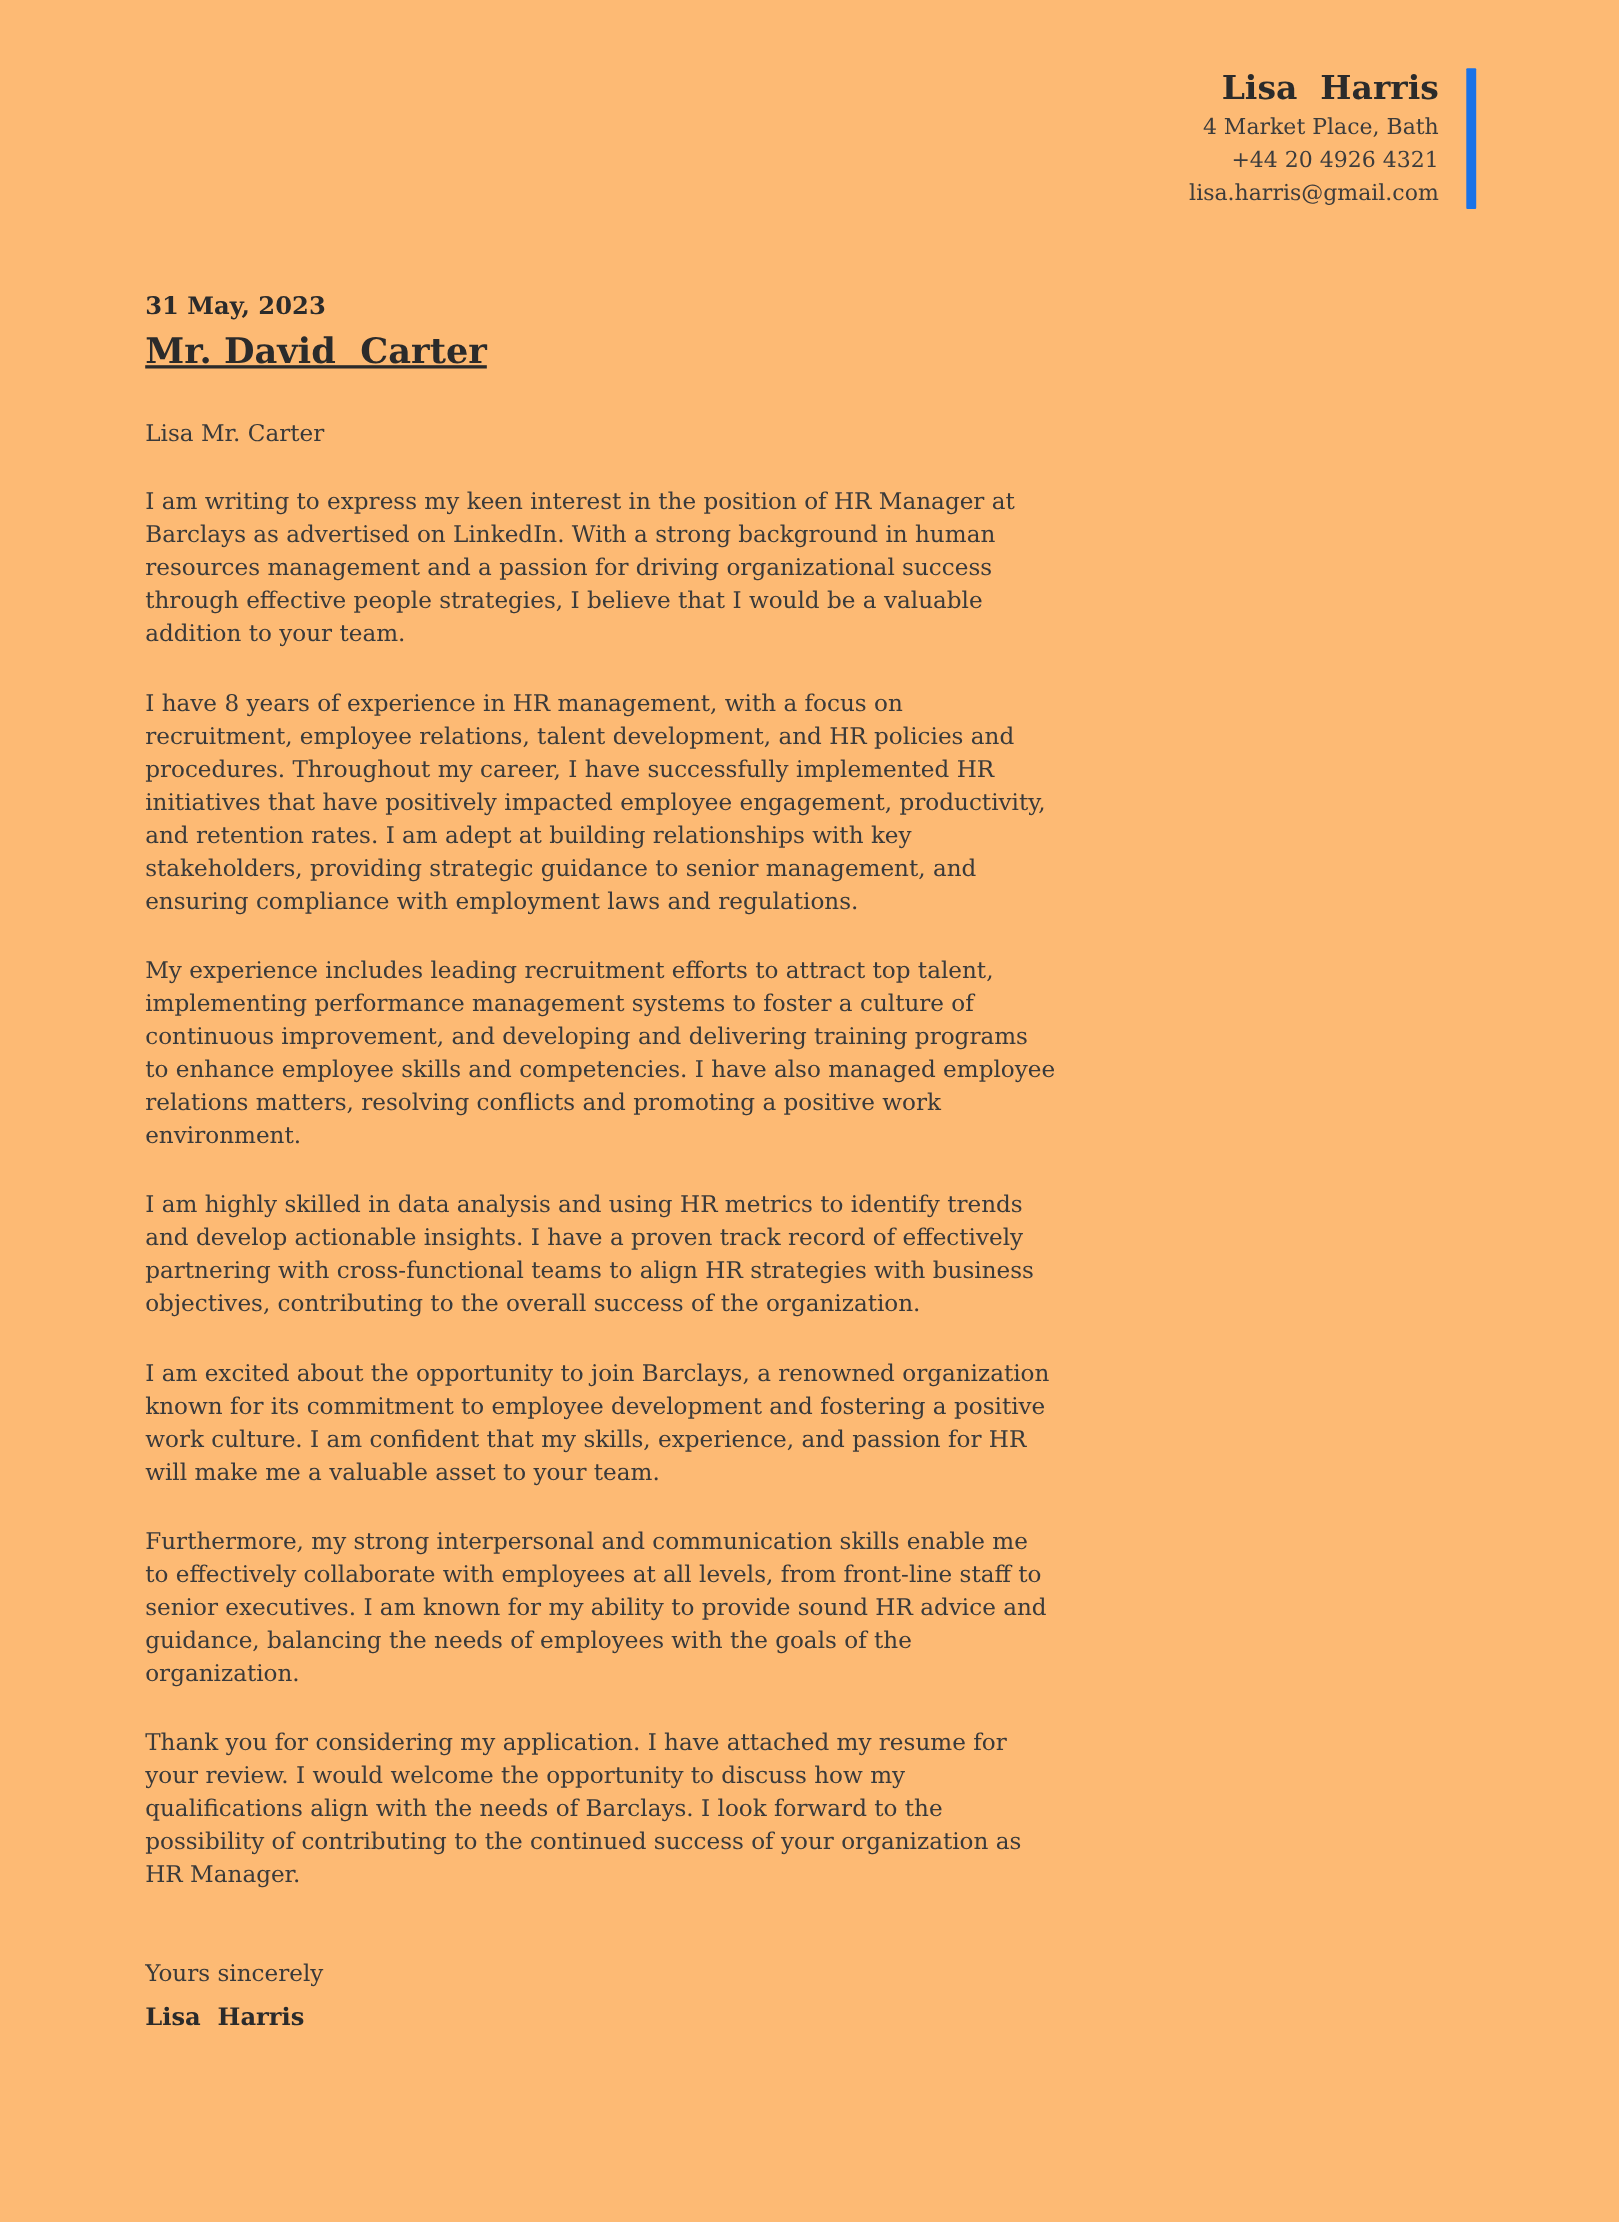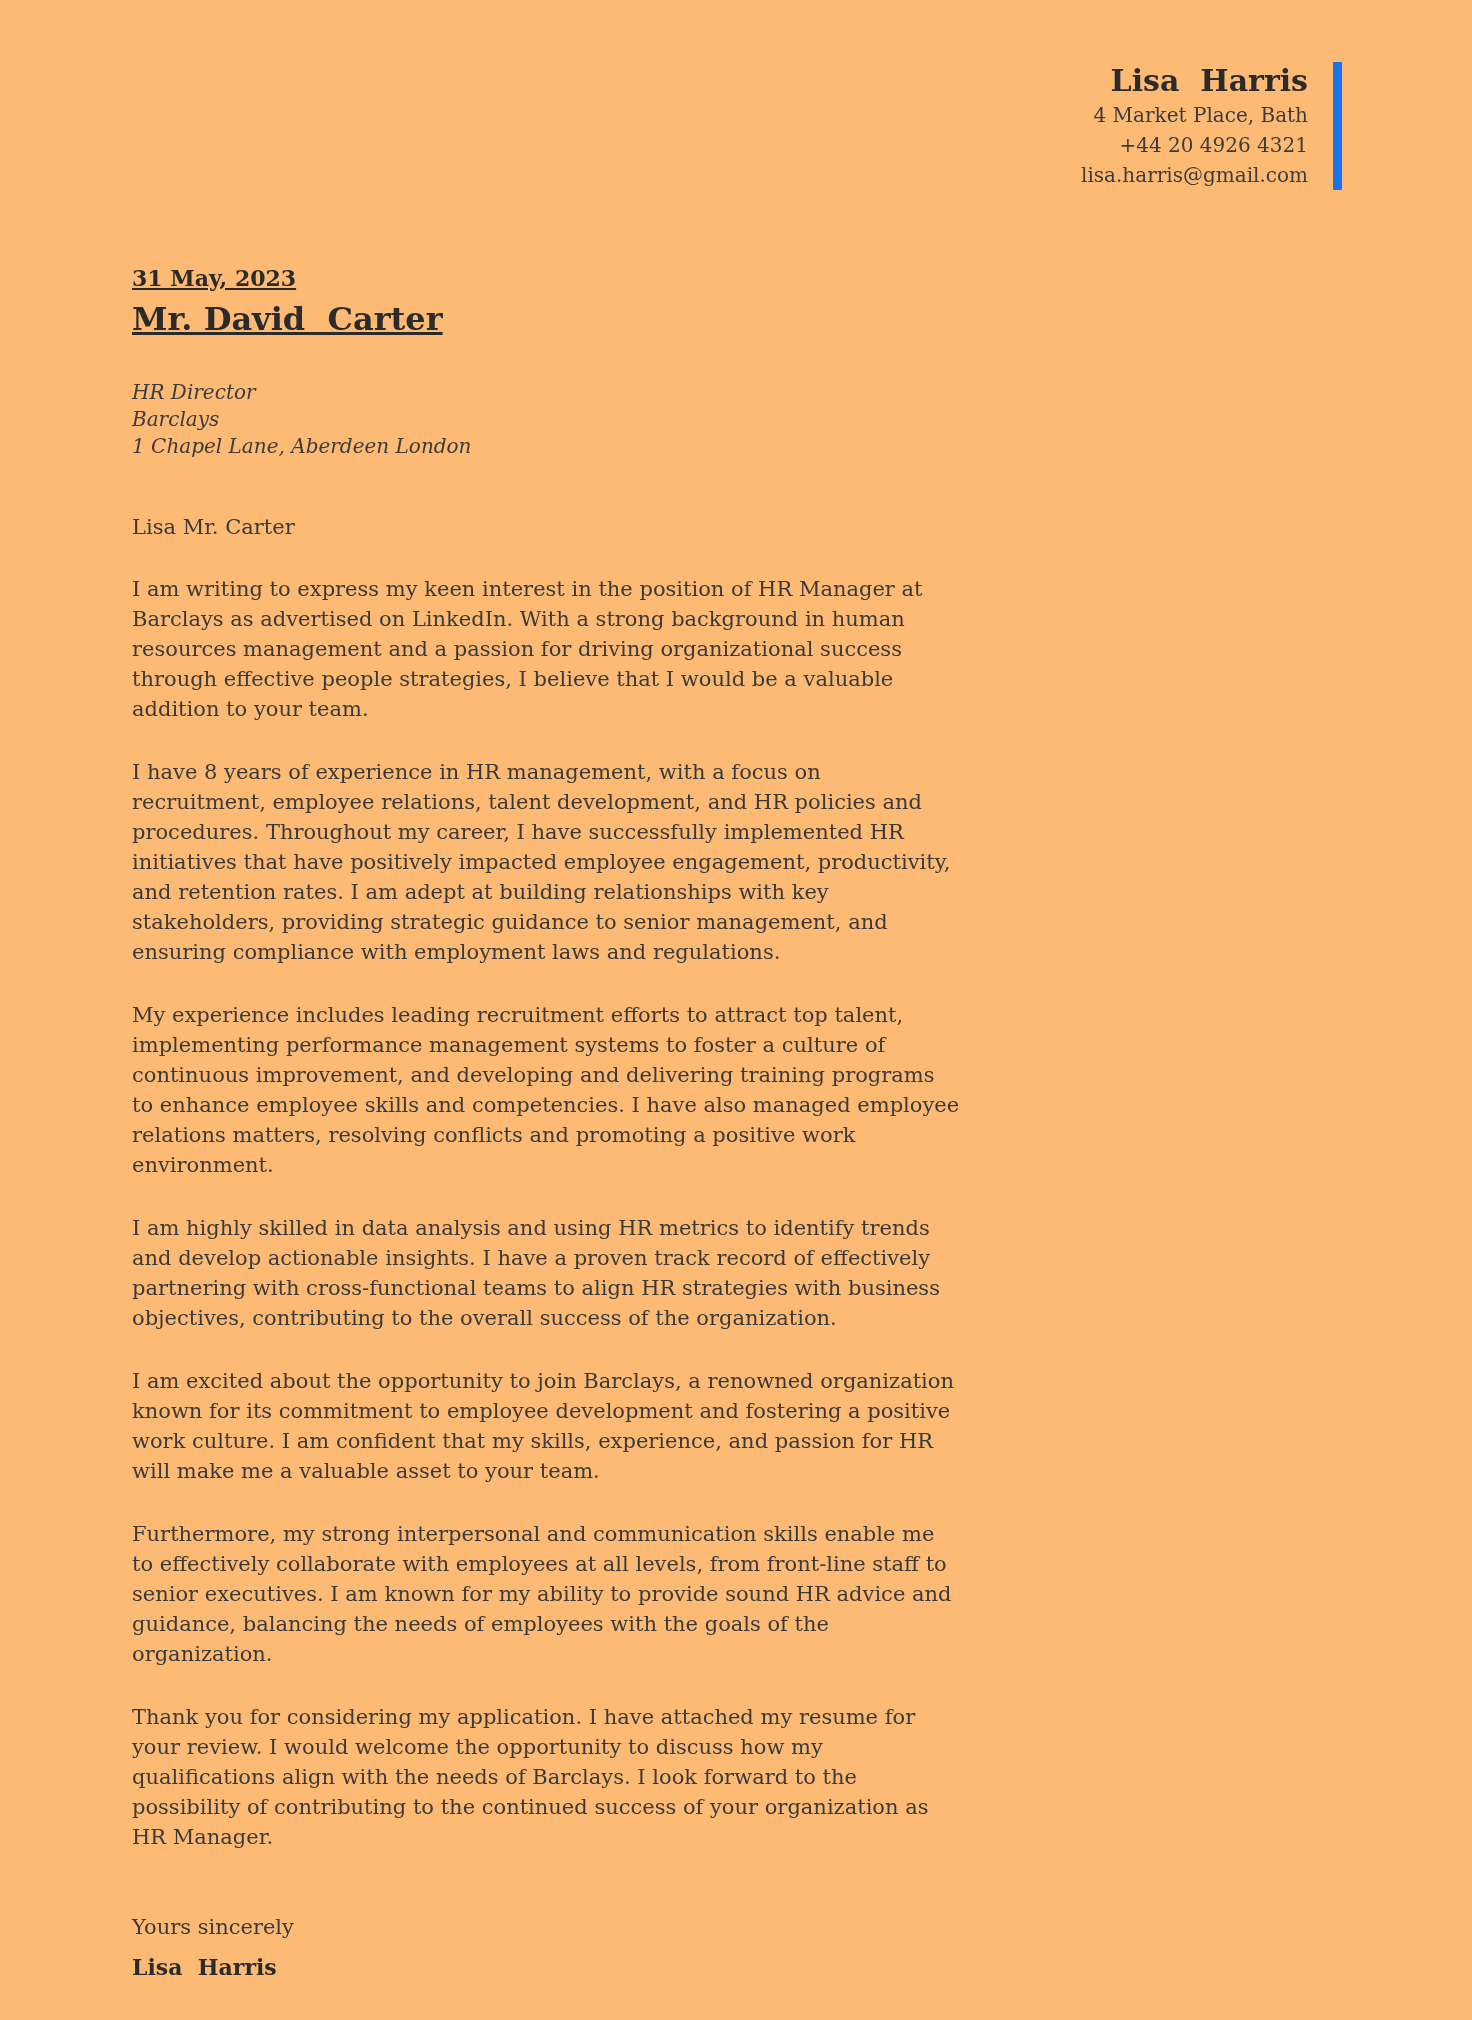--- a/index.html
+++ b/index.html
@@ -55,21 +55,20 @@
     position: absolute;
     left: 132px;
     top: 263px;
     width: 828px;
   }
   .date {
     font-size: 22px;
     font-weight: bold;
     color: #2b2b2b;
     line-height: 30px;
-    text-decoration: underline;
   }
   .recipient-name {
     font-size: 32px;
     font-weight: bold;
     color: #2b2b2b;
     line-height: 40px;
     margin: 6px 0 40px 0;
     white-space: pre-wrap;
     text-decoration: underline;
   }
@@ -118,25 +117,20 @@
       <div class="sender-line">lisa.harris@gmail.com</div>
     </div>
     <div class="accent-bar" style="background: rgb(26, 115, 232);"></div>
   </header>
 
   <main class="main">
     <div class="date">31 May, 2023</div>
 
     <h1 class="recipient-name">Mr. David  Carter</h1>
 
-    <div class="recipient-block">
-      <div>HR Director</div>
-      <div>Barclays</div>
-      <div>1 Chapel Lane, Aberdeen London</div>
-    </div>
 
     <div class="salutation">Lisa Mr. Carter</div>
 
     <div>
         <p class="para">I am writing to express my keen interest in the position of HR Manager at Barclays as advertised on LinkedIn. With a strong background in human resources management and a passion for driving organizational success through effective people strategies, I believe that I would be a valuable addition to your team.</p>
         <p class="para">I have 8 years of experience in HR management, with a focus on recruitment, employee relations, talent development, and HR policies and procedures. Throughout my career, I have successfully implemented HR initiatives that have positively impacted employee engagement, productivity, and retention rates. I am adept at building relationships with key stakeholders, providing strategic guidance to senior management, and ensuring compliance with employment laws and regulations.</p>
         <p class="para">My experience includes leading recruitment efforts to attract top talent, implementing performance management systems to foster a culture of continuous improvement, and developing and delivering training programs to enhance employee skills and competencies. I have also managed employee relations matters, resolving conflicts and promoting a positive work environment.</p>
         <p class="para">I am highly skilled in data analysis and using HR metrics to identify trends and develop actionable insights. I have a proven track record of effectively partnering with cross-functional teams to align HR strategies with business objectives, contributing to the overall success of the organization.</p>
         <p class="para">I am excited about the opportunity to join Barclays, a renowned organization known for its commitment to employee development and fostering a positive work culture. I am confident that my skills, experience, and passion for HR will make me a valuable asset to your team.</p>
         <p class="para">Furthermore, my strong interpersonal and communication skills enable me to effectively collaborate with employees at all levels, from front-line staff to senior executives. I am known for my ability to provide sound HR advice and guidance, balancing the needs of employees with the goals of the organization.</p>

